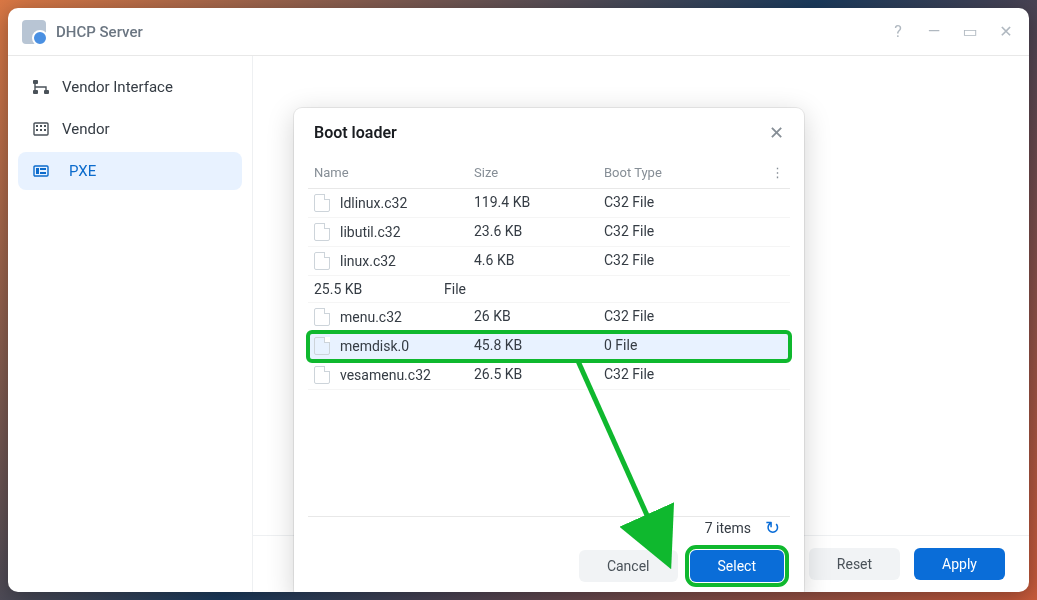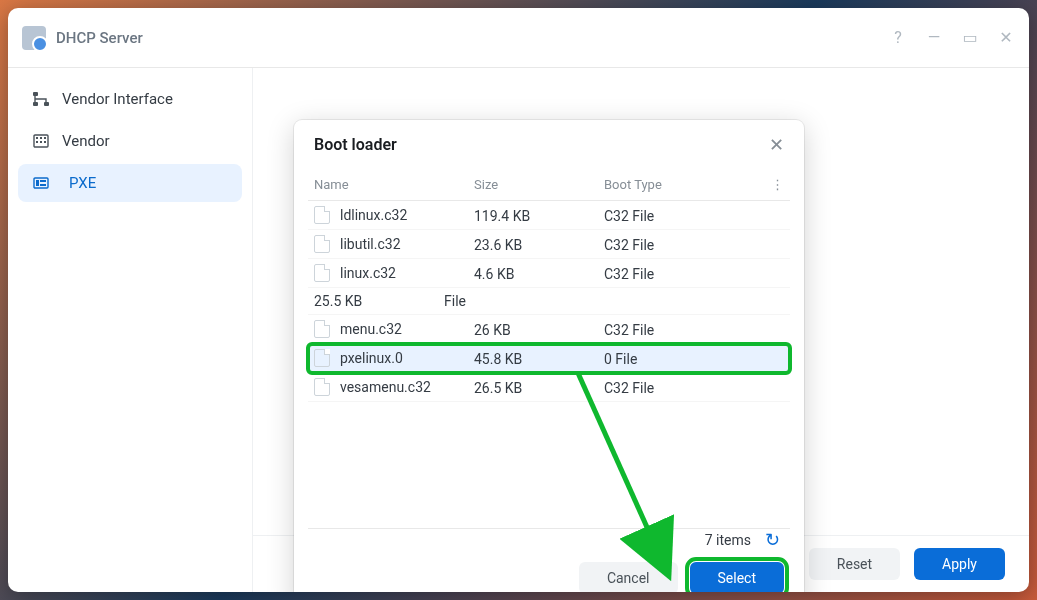--- a/index.html
+++ b/index.html
@@ -23,21 +23,21 @@
       box-shadow: 0 4px 20px rgba(0,0,0,0.3);
       display: flex;
       flex-direction: column;
       overflow: hidden;
     }
     .titlebar {
       display: flex;
       align-items: center;
       padding: 10px 14px;
       border-bottom: 1px solid #e8e8e8;
-      height: 60px;
+      height: 48px;
     }
     .app-icon {
       width: 24px;
       height: 24px;
       background: #b8c5d4;
       border-radius: 4px;
       position: relative;
       margin-right: 10px;
     }
     .app-icon::after {
@@ -172,21 +172,21 @@
       font-size: 13px;
       color: #868e96;
       align-items: center;
     }
     .col-name { flex: 0 0 160px; }
     .col-size { flex: 0 0 130px; }
     .col-type { flex: 1; }
     .col-menu { flex: 0 0 16px; text-align: right; color: #868e96;}
     .file-row {
       display: flex;
-      align-items: flex-end;
+      align-items: flex-start;
       padding: 5px 6px;
       font-size: 14px;
       color: #353c44;
       border-bottom: 1px solid #f5f5f5;
     }
     .file-row.selected {
       background: #e8f2ff;
       outline: 4px solid #0fb82e;
       outline-offset: -2px;
       border-radius: 4px;
@@ -354,21 +354,21 @@
               <div class="col-name" style="display: flex; align-items: center;">
                 <span class="file-icon"></span>
                 <span>menu.c32</span>
               </div>
               <div class="col-size">26 KB</div>
               <div class="col-type">C32 File</div>
             </div>
             <div class="file-row selected">
               <div class="col-name" style="display: flex; align-items: center;">
                 <span class="file-icon"></span>
-                <span>pxelinux.0</span>
+                <span>memdisk.0</span>
               </div>
               <div class="col-size">45.8 KB</div>
               <div class="col-type">0 File</div>
             </div>
             <div class="file-row">
               <div class="col-name" style="display: flex; align-items: center;">
                 <span class="file-icon"></span>
                 <span>vesamenu.c32</span>
               </div>
               <div class="col-size">26.5 KB</div>

